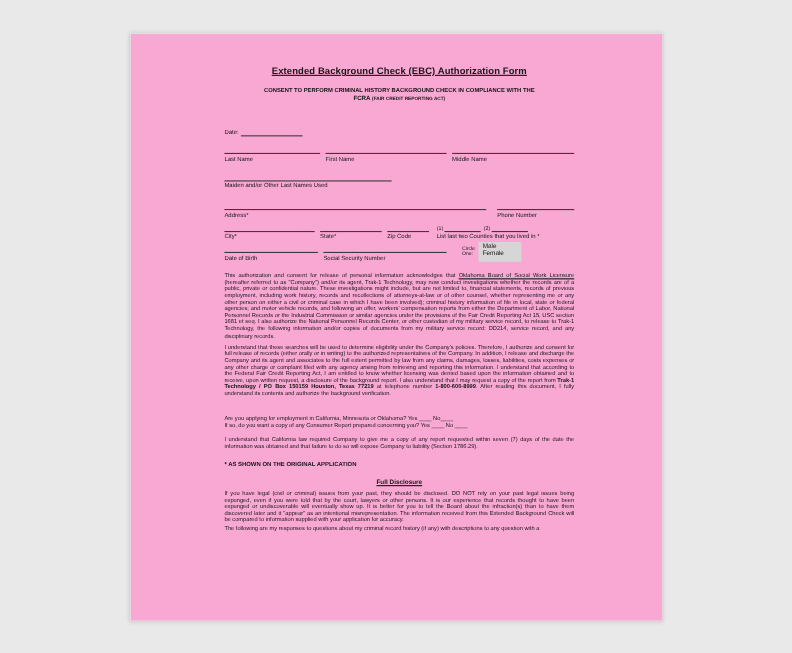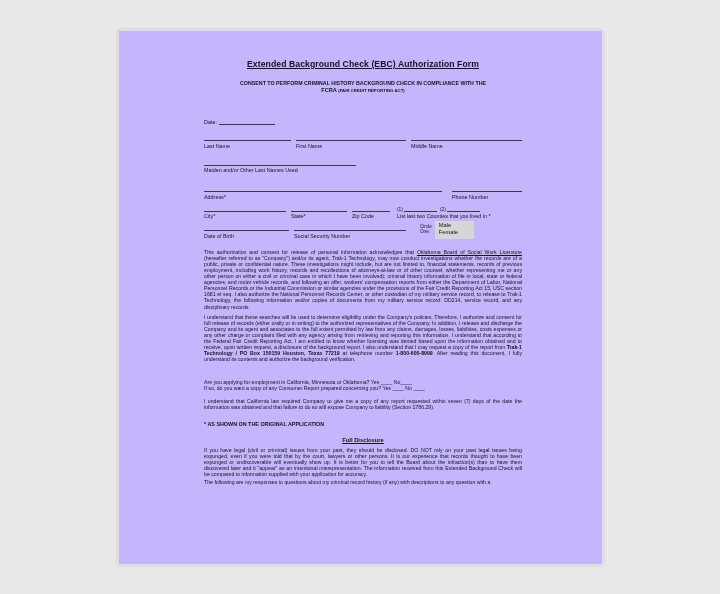--- a/index.html
+++ b/index.html
@@ -4,21 +4,21 @@
 <style>
   html,body{margin:0;padding:0;}
   body{
     width:720px;height:594px;position:relative;overflow:hidden;
     background:#e9e9e9;
     font-family:"Liberation Sans", sans-serif;
     color:#161616;
   }
   .paper{
     position:absolute;left:118px;top:30px;width:483px;height:533px;
-    background:#c4b5fd;border:1px solid #e0e0e0;
+    background:#f9a8d4;border:1px solid #e0e0e0;
     box-shadow:0 0 4px rgba(0,0,0,.15);
   }
   .content{padding:28px 80px 0 85px;}
   .title{
     font-size:8.6px;font-weight:bold;text-align:center;
     text-decoration:underline;letter-spacing:.1px;
   }
   .subtitle{margin-top:11px;text-align:center;font-weight:bold;font-size:5.3px;line-height:6.6px;}
   .fcra{font-size:5.6px;}
   .fcra-paren{font-size:4.3px;}

